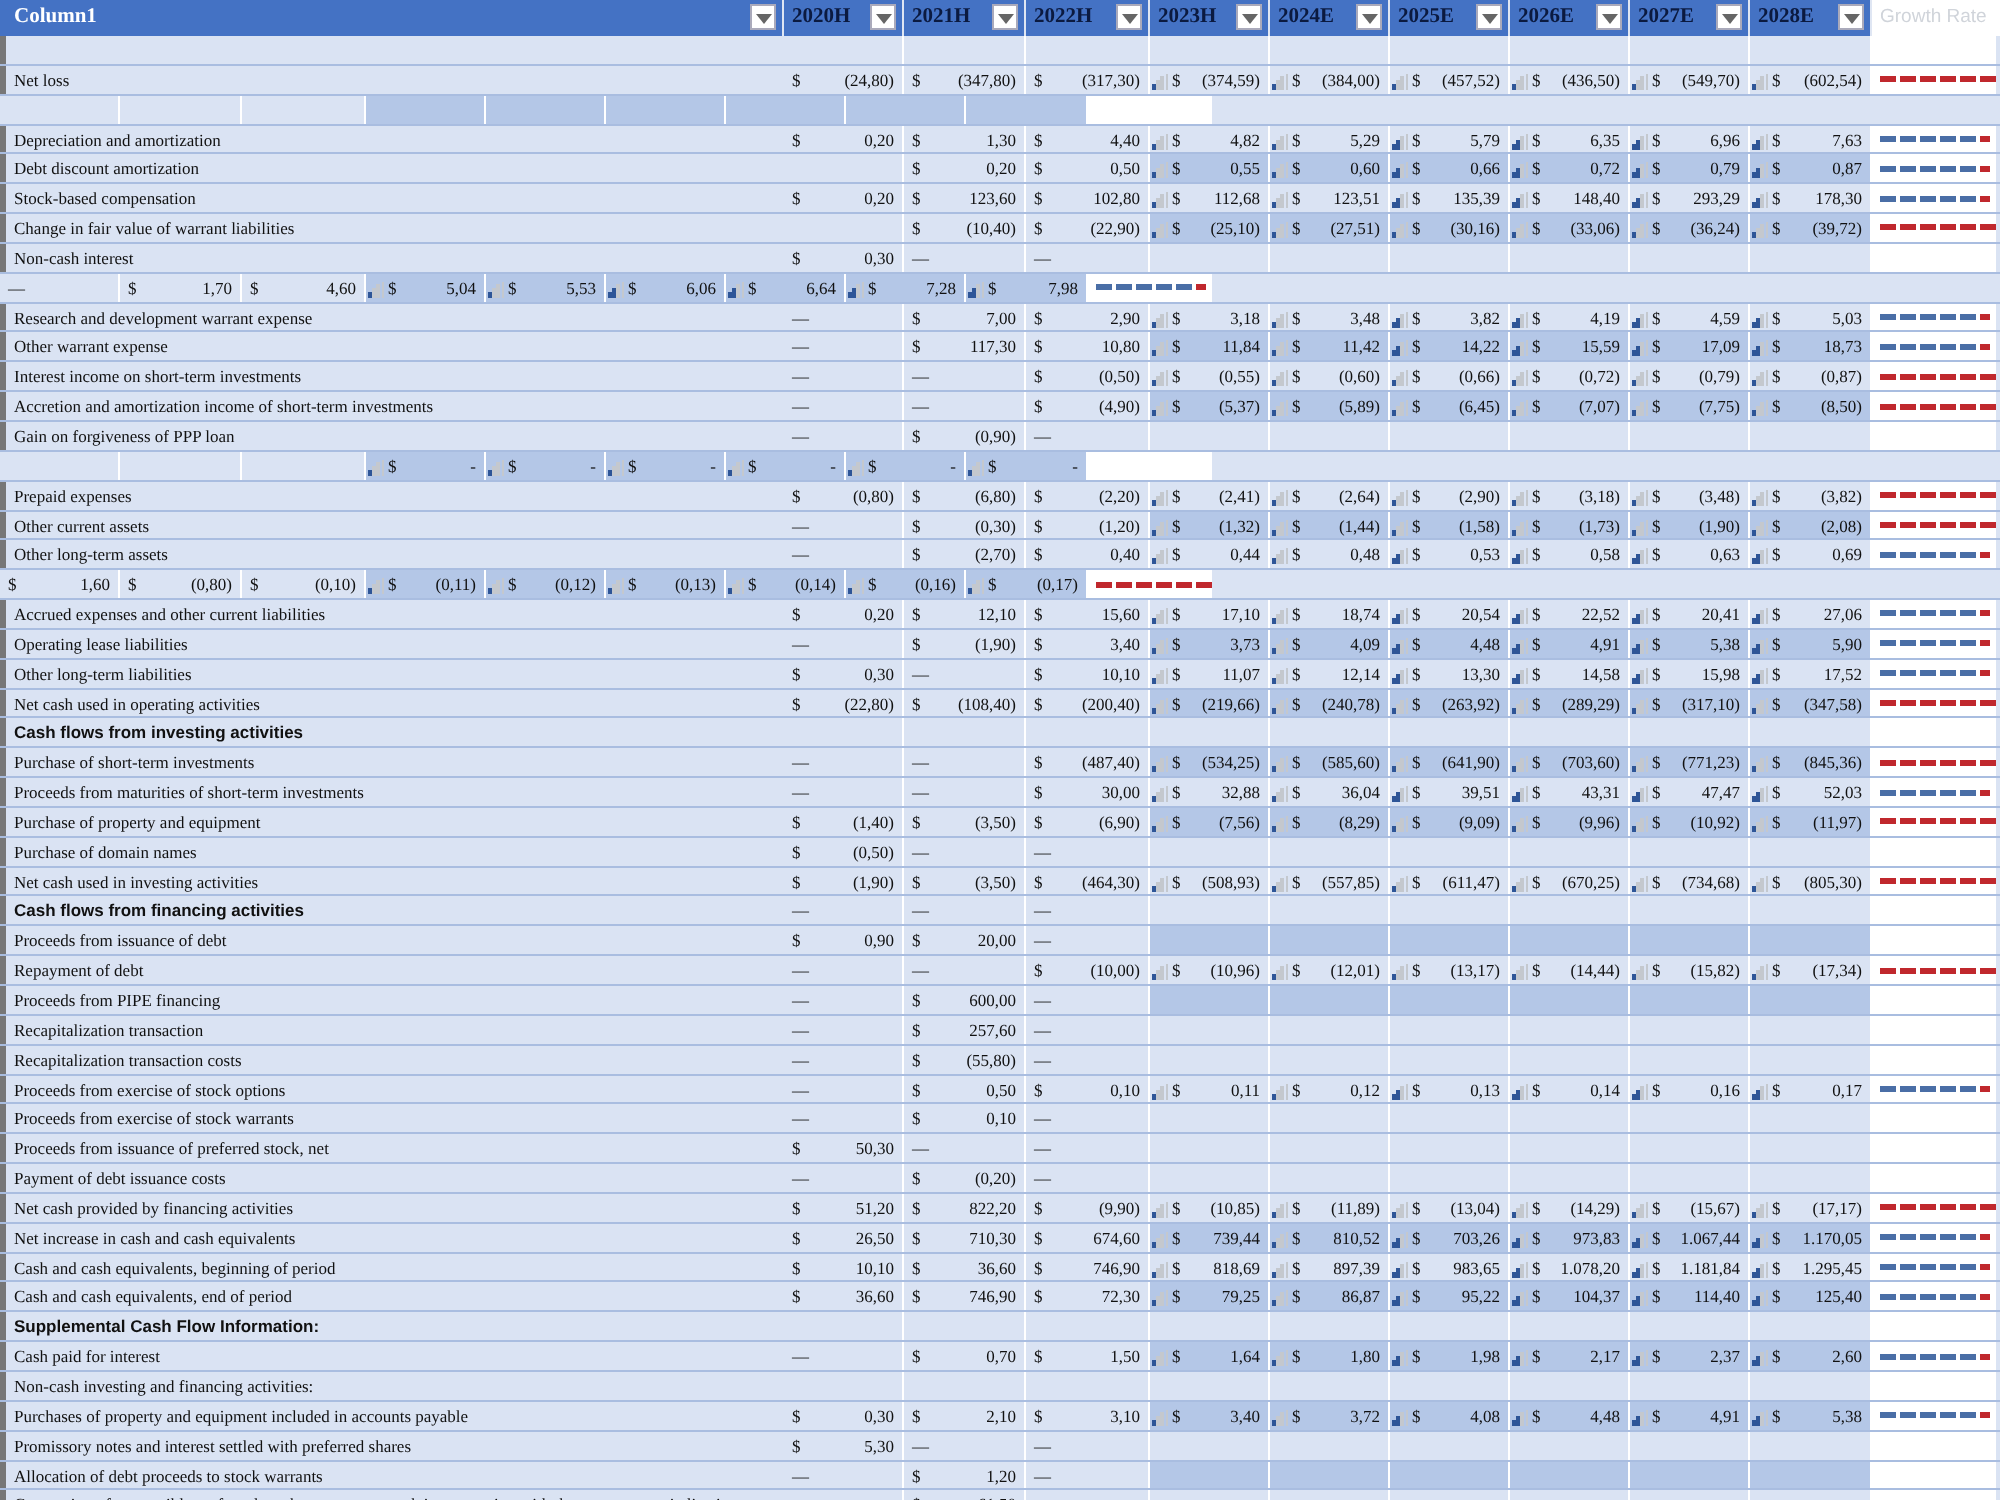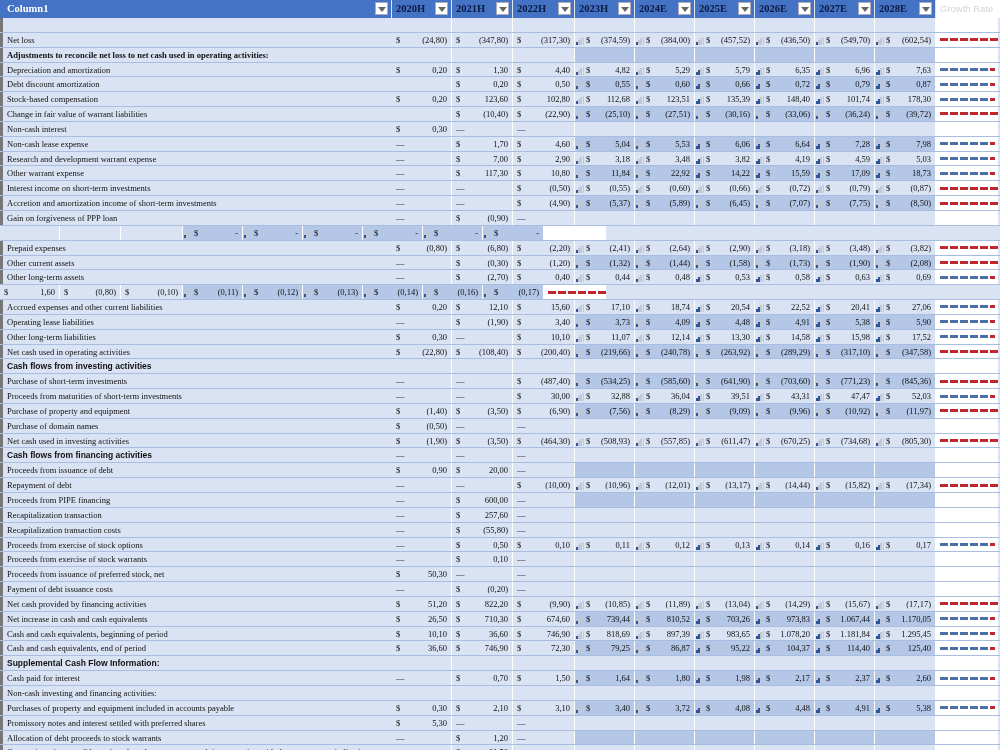--- a/index.html
+++ b/index.html
@@ -166,21 +166,20 @@
         <div class="c growthcell">
           <b class="neg"></b>
           <b class="neg"></b>
           <b class="neg"></b>
           <b class="neg"></b>
           <b class="neg"></b>
           <b class="neg"></b>
         </div>
       </div>
       <div class="row alt">
-        <div class="c label bold">Adjustments to reconcile net loss to net cash used in operating activities:</div>
         <div class="c y" style="width: 60px;">
           <span></span>
           <span></span>
         </div>
         <div class="c y" style="width: 61px;">
           <span></span>
           <span></span>
         </div>
         <div class="c y" style="width: 62px;">
           <span></span>
@@ -433,21 +432,21 @@
           <span>148,40</span>
         </div>
         <div class="c y f" style="width: 60px;">
           <span class="spark">
             <i class="on" style="left: 0px; height: 3px;"></i>
             <i class="on" style="left: 2.2px; height: 5px;"></i>
             <i style="left: 4.4px; height: 7px;"></i>
             <i style="left: 6.6px; height: 8px;"></i>
           </span>
           <span>$</span>
-          <span>101,74</span>
+          <span>293,29</span>
         </div>
         <div class="c y f" style="width: 61px;">
           <span class="spark">
             <i class="on" style="left: 0px; height: 3px;"></i>
             <i class="on" style="left: 2.2px; height: 5px;"></i>
             <i style="left: 4.4px; height: 7px;"></i>
             <i style="left: 6.6px; height: 8px;"></i>
           </span>
           <span>$</span>
           <span>178,30</span>
@@ -578,21 +577,20 @@
           <span></span>
           <span></span>
         </div>
         <div class="c y f" style="width: 61px;">
           <span></span>
           <span></span>
         </div>
         <div class="c growthcell"></div>
       </div>
       <div class="row alt">
-        <div class="c label">Non-cash lease expense</div>
         <div class="c y" style="width: 60px;">
           <span>—</span>
           <span></span>
         </div>
         <div class="c y" style="width: 61px;">
           <span>$</span>
           <span>1,70</span>
         </div>
         <div class="c y" style="width: 62px;">
           <span>$</span>
@@ -775,21 +773,21 @@
           <span>11,84</span>
         </div>
         <div class="c y f" style="width: 60px;">
           <span class="spark">
             <i class="on" style="left: 0px; height: 3px;"></i>
             <i style="left: 2.2px; height: 5px;"></i>
             <i style="left: 4.4px; height: 7px;"></i>
             <i style="left: 6.6px; height: 8px;"></i>
           </span>
           <span>$</span>
-          <span>22,92</span>
+          <span>11,42</span>
         </div>
         <div class="c y f" style="width: 60px;">
           <span class="spark">
             <i class="on" style="left: 0px; height: 3px;"></i>
             <i class="on" style="left: 2.2px; height: 5px;"></i>
             <i style="left: 4.4px; height: 7px;"></i>
             <i style="left: 6.6px; height: 8px;"></i>
           </span>
           <span>$</span>
           <span>14,22</span>

